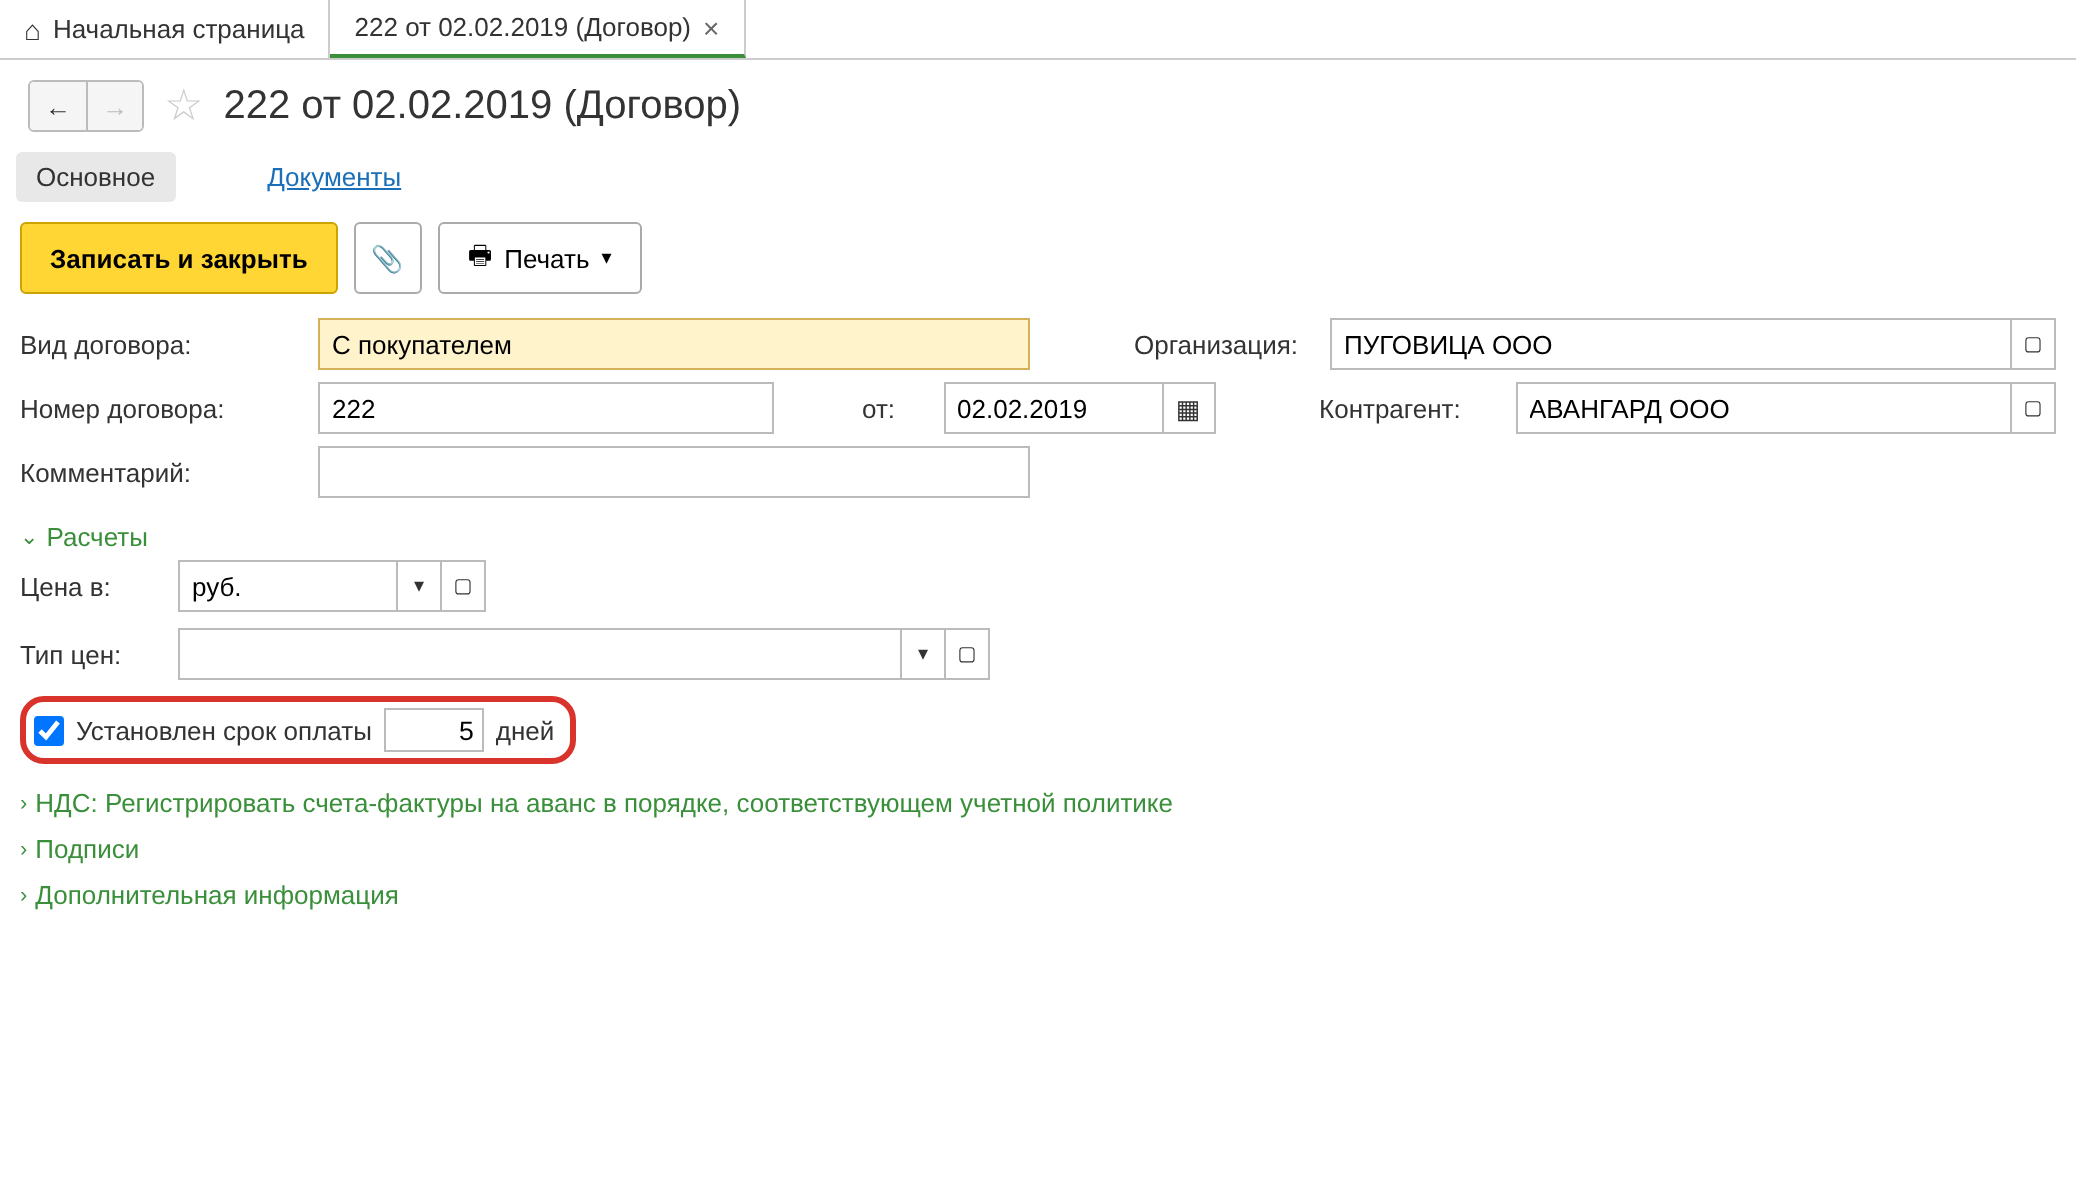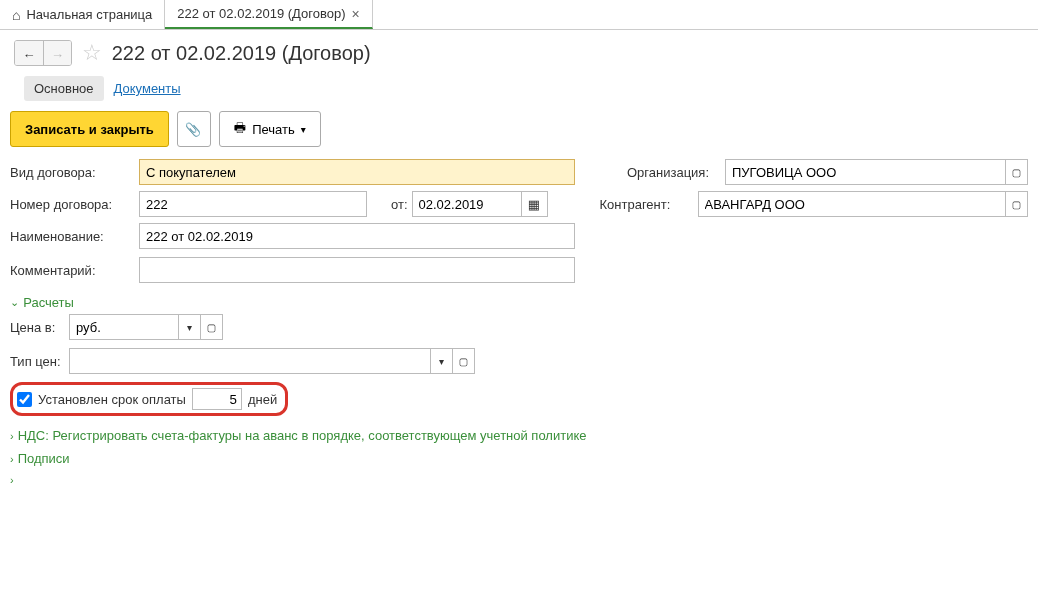--- a/index.html
+++ b/index.html
@@ -9,35 +9,35 @@
 .tab.active { border-bottom: 2px solid #3a8f3a; }
 .tab-close { color: #666; font-size: 14px; }
 .home-icon { font-size: 14px; }
 .header { display: flex; align-items: center; padding: 10px 14px 6px; gap: 10px; }
 .nav-btns { display: flex; border: 1px solid #bbb; border-radius: 3px; overflow: hidden; }
 .nav-btn { width: 28px; height: 24px; display: flex; align-items: center; justify-content: center; background: #f5f5f5; cursor: pointer; }
 .nav-btn + .nav-btn { border-left: 1px solid #bbb; }
 .nav-btn.disabled { color: #bbb; }
 .star { font-size: 22px; color: #ccc; cursor: pointer; }
 .title { font-size: 20px; font-weight: normal; }
-.subnav { display: flex; gap: 0; padding: 4px 24px 10px; align-items: center; }
+.subnav { display: flex; gap: 0; padding: 4px 8px 10px; align-items: center; }
 .subnav-item { padding: 5px 10px; cursor: pointer; }
 .subnav-item.active { background: #e8e8e8; border-radius: 3px; }
-.subnav-link { color: #1a6fb8; text-decoration: underline; }
+.subnav-link { color: #1a6fb8; text-decoration: underline; margin-left: 36px; }
 .toolbar { display: flex; gap: 8px; padding: 0 10px 12px; }
 .btn { border: 1px solid #aaa; border-radius: 3px; padding: 6px 14px; background: #fff; cursor: pointer; display: flex; align-items: center; gap: 6px; font-size: 13px; }
 .btn-primary { background: #ffd633; border-color: #cca300; font-weight: bold; }
 .btn-icon { width: 34px; justify-content: center; padding: 6px 0; }
 .form { padding: 0 10px; }
-.row { display: flex; align-items: center; margin-bottom: 8px; gap: 4px; }
+.row { display: flex; align-items: center; margin-bottom: 8px; gap: 24px; }
 .label { width: 125px; flex-shrink: 0; }
 .label-sm { width: 55px; flex-shrink: 0; }
 .input { border: 1px solid #bbb; padding: 4px 6px; height: 26px; font-size: 13px; background: #fff; }
 .input-hl { background: #fff3cc; border-color: #d4b05a; }
-.input-w1 { width: 436px; }
+.input-w1 { width: 356px; }
 .input-w2 { width: 228px; }
 .input-date { width: 110px; }
 .date-wrap { display: flex; }
 .date-btn { width: 26px; height: 26px; border: 1px solid #bbb; border-left: none; display: flex; align-items: center; justify-content: center; background: #fff; cursor: pointer; }
 .combo-wrap { display: flex; }
 .combo-btn { width: 22px; height: 26px; border: 1px solid #bbb; border-left: none; display: flex; align-items: center; justify-content: center; background: #fff; cursor: pointer; font-size: 10px; }
 .right-col { display: flex; align-items: center; gap: 8px; margin-left: 52px; }
 .right-label { width: 90px; flex-shrink: 0; }
 .right-input { flex: 1; }
 .top-row { display: flex; align-items: center; }
@@ -133,24 +133,20 @@
       <div class="combo-wrap" style="flex:1">
         <input class="input right-input" style="width: 100%;" value="АВАНГАРД ООО">
         <div class="combo-btn">
             <span>▢</span>
           </div>
       </div>
     </div>
   </div>
   <div class="spacer"></div>
 
-  <div class="row">
-    <span class="label">Наименование:</span>
-    <input class="input input-w1" value="222 от 02.02.2019" style="">
-  </div>
 
   <div class="row">
     <span class="label">Комментарий:</span>
     <input class="input input-w1" value="" style="">
   </div>
 
   <div class="section">
     <span class="section-caret">⌄</span>
     <span>Расчеты</span>
   </div>
@@ -193,14 +189,15 @@
   <div class="section">
     <span class="section-caret">›</span>
     <span>НДС: Регистрировать счета-фактуры на аванс в порядке, соответствующем учетной политике</span>
   </div>
   <div class="section">
     <span class="section-caret">›</span>
     <span>Подписи</span>
   </div>
   <div class="section">
     <span class="section-caret">›</span>
+    <span>Дополнительная информация</span>
   </div>
 </div>
 
 </body></html>

